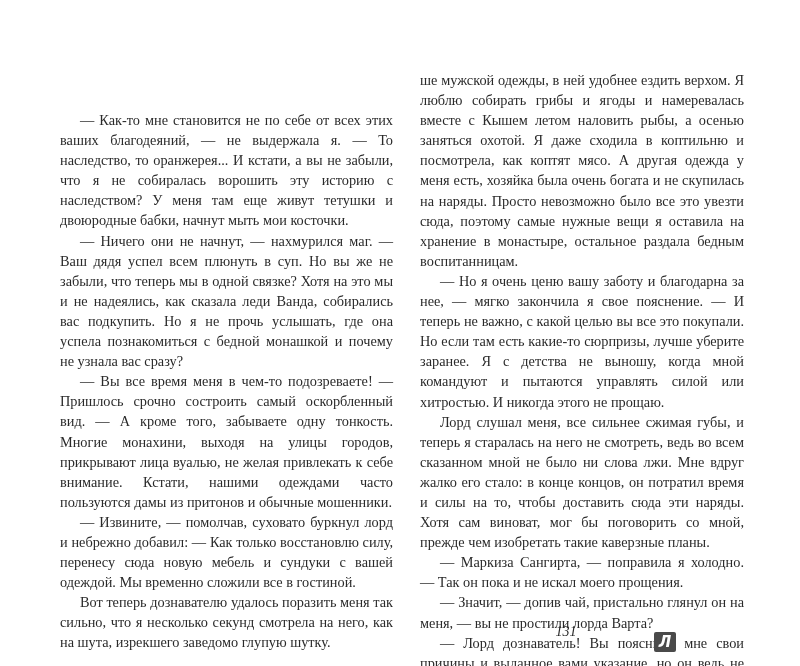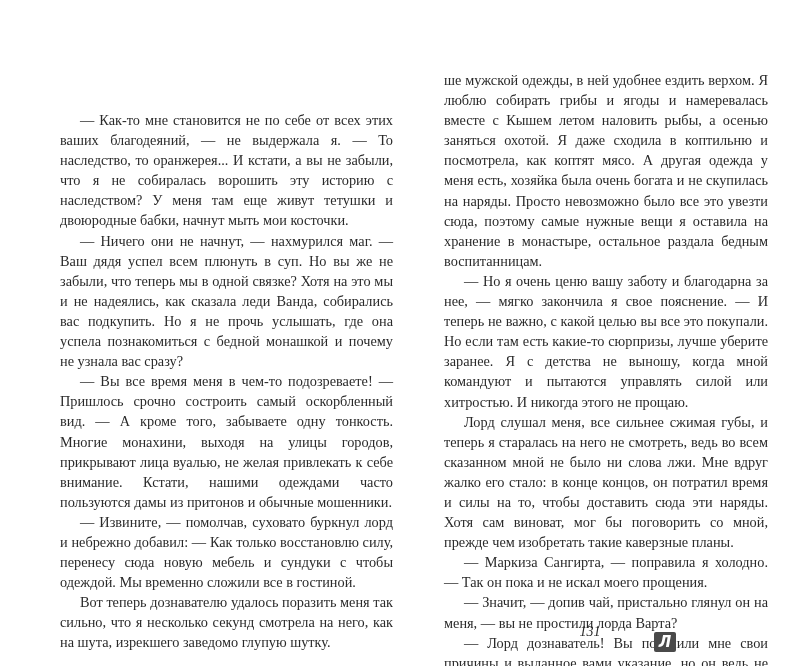--- a/index.html
+++ b/index.html
@@ -2,21 +2,21 @@
 <html><head>
 <meta charset="utf-8">
 <style>
   html, body { margin: 0; padding: 0; }
   body {
     width: 800px; height: 666px; background: #ffffff; position: relative; overflow: hidden;
     font-family: "Liberation Serif", "DejaVu Serif", serif; color: #2a2a2a;
   }
   .page { position: absolute; top: 0; height: 666px; }
   .page-left { left: 16px; width: 400px; margin-top: 40px; }
-  .page-right { left: 400px; width: 400px; }
+  .page-right { left: 376px; width: 400px; }
   .text {
     position: absolute; top: 70px; width: 333px;
     font-size: 14.3px; line-height: 20.1px; text-align: justify; hyphens: manual;
   }
   .page-left .text { left: 44px; }
   .page-right .text { left: 44px; width: 324px; }
   .para { margin: 0; text-indent: 20px; }
   .para.noindent { text-indent: 0; }
   .page-num {
     position: absolute; top: 624px; width: 100%; text-align: center; font-size: 14px;
@@ -31,21 +31,21 @@
   }
 </style>
 </head>
 <body>
 
 <div class="page page-left">
   <div class="text">
     <p class="para">— Как-то мне становится не по себе от всех этих ваших благодеяний, — не выдержала я. — То наследство, то оранжерея... И кстати, а вы не забыли, что я не собиралась ворошить эту историю с наследством? У меня там еще живут тетушки и двоюродные бабки, начнут мыть мои косточки.</p>
     <p class="para">— Ничего они не начнут, — нахмурился маг. — Ваш дядя успел всем плюнуть в суп. Но вы же не забыли, что теперь мы в одной связке? Хотя на это мы и не надеялись, как сказала леди Ванда, собирались вас подкупить. Но я не прочь услышать, где она успела познакомиться с бедной монашкой и почему не узнала вас сразу?</p>
     <p class="para">— Вы все время меня в чем-то подозреваете! — Пришлось срочно состроить самый оскорбленный вид. — А кроме того, забываете одну тонкость. Многие монахини, выходя на улицы городов, прикрывают лица вуалью, не желая привлекать к себе внимание. Кстати, нашими одеждами часто пользуются дамы из притонов и обычные мошенники.</p>
-    <p class="para">— Извините, — помолчав, суховато буркнул лорд и небрежно добавил: — Как только восстановлю силу, перенесу сюда новую мебель и сундуки с чтобы одеждой. Мы временно сложили все в гостиной.</p>
+    <p class="para">— Извините, — помолчав, суховато буркнул лорд и небрежно добавил: — Как только восстановлю силу, перенесу сюда новую мебель и сундуки с вашей одеждой. Мы временно сложили все в гостиной.</p>
     <p class="para">Вот теперь дознавателю удалось поразить меня так сильно, что я несколько секунд смотрела на него, как на шута, изрекшего заведомо глупую шутку.</p>
 
   </div>
   <div class="page-num">130</div>
 </div>
 
 <div class="page page-right">
   <div class="text">
     <p class="para noindent">ше мужской одежды, в ней удобнее ездить верхом. Я люблю собирать грибы и ягоды и намеревалась вместе с Кышем летом наловить рыбы, а осенью заняться охотой. Я даже сходила в коптильню и посмотрела, как коптят мясо. А другая одежда у меня есть, хозяйка была очень богата и не скупилась на наряды. Просто невозможно было все это увезти сюда, поэтому самые нужные вещи я оставила на хранение в монастыре, остальное раздала бедным воспитанницам.</p>
     <p class="para">— Но я очень ценю вашу заботу и благодарна за нее, — мягко закончила я свое пояснение. — И теперь не важно, с какой целью вы все это покупали. Но если там есть какие-то сюрпризы, лучше уберите заранее. Я с детства не выношу, когда мной командуют и пытаются управлять силой или хитростью. И никогда этого не прощаю.</p>

